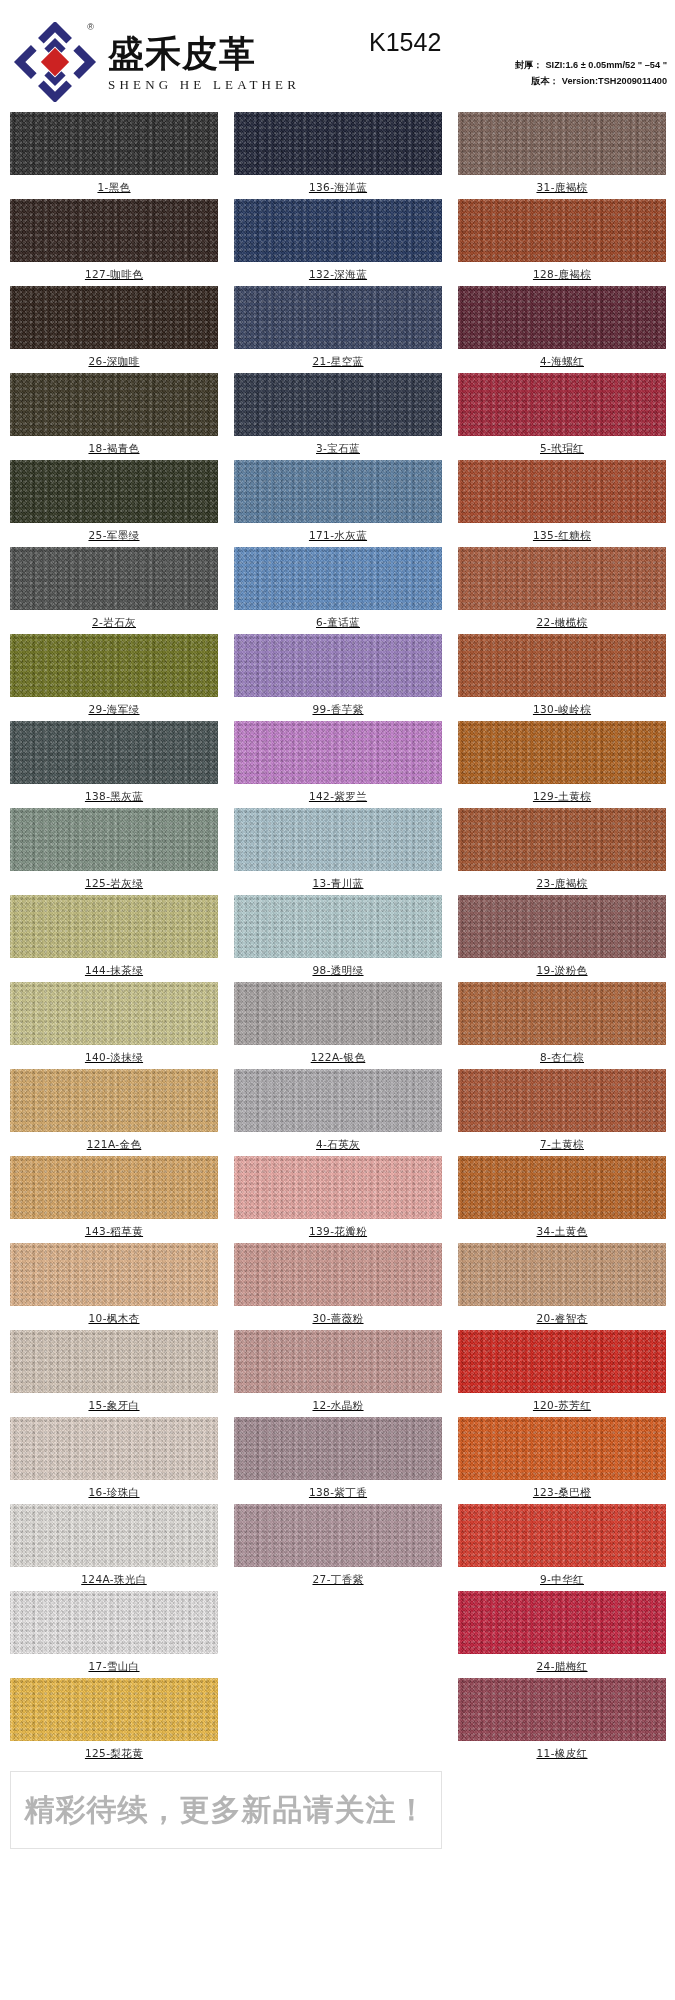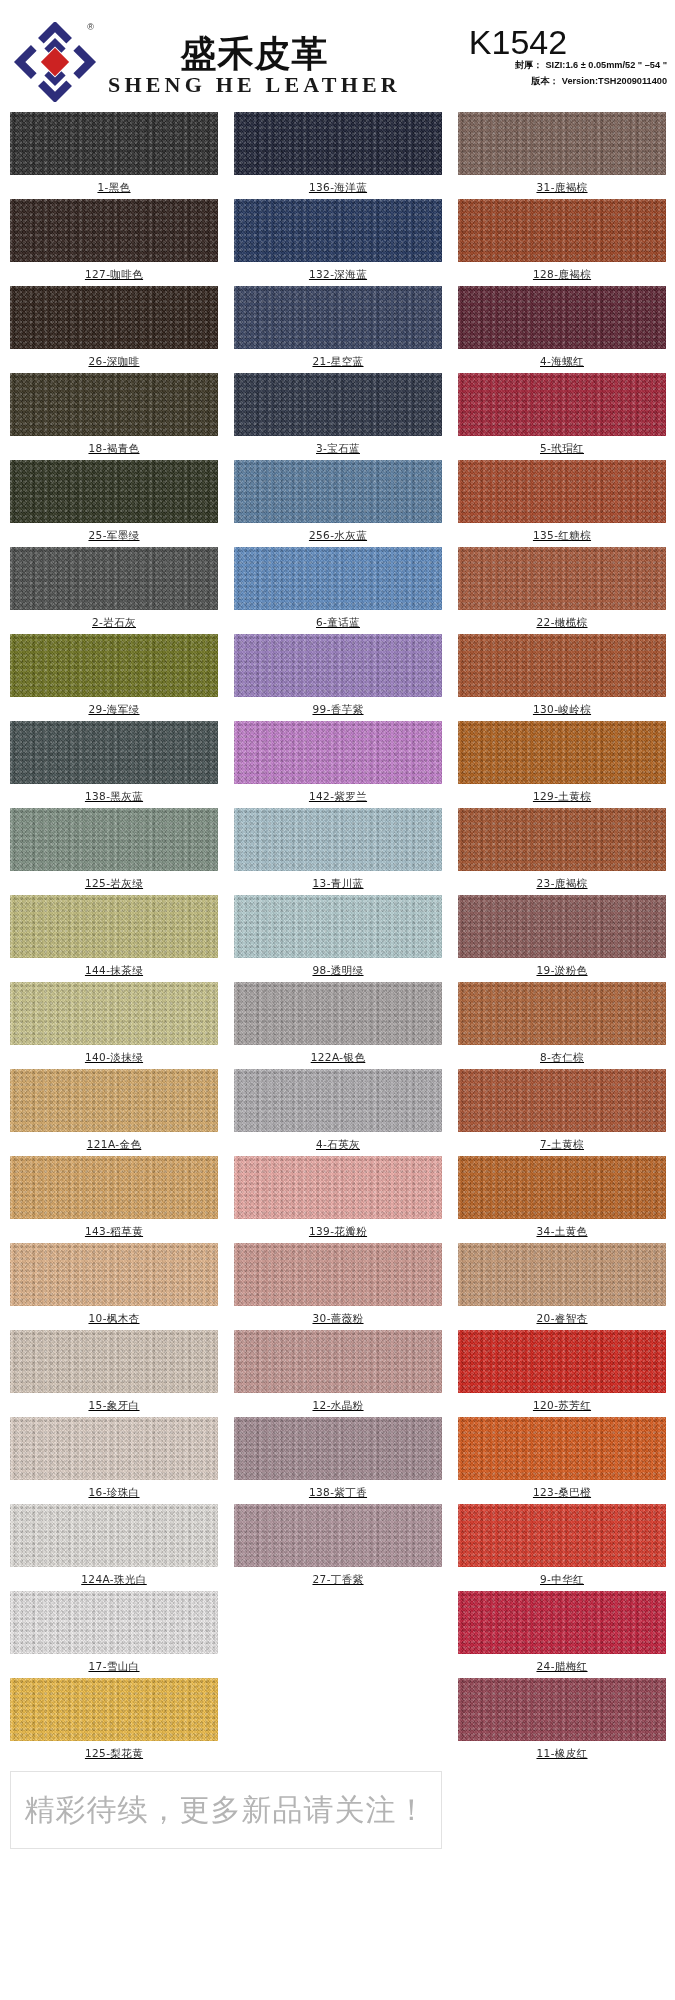--- a/index.html
+++ b/index.html
@@ -45,44 +45,43 @@
     justify-content: center;
     padding-top: 4px;
   }
   .brand-cn {
     font-size: 36px;
     line-height: 40px;
     font-weight: 700;
     color: #111111;
     letter-spacing: 1px;
     font-family: "DejaVu Sans", "Liberation Sans", sans-serif;
-    text-align: center;
   }
   .brand-en {
-    font-size: 22px;
+    font-size: 13px;
     line-height: 19px;
-    font-weight: 700;
+    font-weight: 400;
     color: #1a1a1a;
     letter-spacing: 4.2px;
     font-family: "Liberation Serif", "DejaVu Serif", serif;
     margin-top: 1px;
   }
   .meta {
     position: absolute;
     right: 8px;
     top: 28px;
     text-align: right;
     width: 300px;
   }
   .meta-code {
-    font-size: 34px;
+    font-size: 25px;
     line-height: 28px;
     color: #111111;
     font-weight: 400;
-    text-align: center;
+    text-align: left;
     padding-left: 2px;
     font-family: "Liberation Sans", "DejaVu Sans", sans-serif;
   }
   .meta-line {
     font-size: 9.2px;
     line-height: 14px;
     font-weight: 700;
     color: #111111;
     white-space: nowrap;
     text-align: right;
@@ -167,21 +166,21 @@
     align-items: center;
     justify-content: center;
   }
   .footer-text {
     font-size: 30px;
     line-height: 34px;
     color: #b4b4b4;
     font-family: "DejaVu Sans", "Liberation Sans", sans-serif;
     letter-spacing: 1px;
     white-space: nowrap;
-    font-weight: 400;
+    font-weight: 700;
   }
 </style>
 </head>
 <body>
 
 <div class="header">
 
   <div class="brand">
     <div class="logo-mark">
       <svg width="86" height="80" viewBox="0 0 86 80" aria-hidden="true">
@@ -309,21 +308,21 @@
       <div class="cell">
         <div class="chip" style="background-color: rgb(53, 64, 95);"></div>
         <div class="label">21-星空蓝</div>
       </div>
       <div class="cell">
         <div class="chip" style="background-color: rgb(44, 52, 70);"></div>
         <div class="label">3-宝石蓝</div>
       </div>
       <div class="cell">
         <div class="chip" style="background-color: rgb(90, 125, 160);"></div>
-        <div class="label">256-水灰蓝</div>
+        <div class="label">171-水灰蓝</div>
       </div>
       <div class="cell">
         <div class="chip" style="background-color: rgb(95, 139, 192);"></div>
         <div class="label">6-童话蓝</div>
       </div>
       <div class="cell">
         <div class="chip" style="background-color: rgb(154, 127, 192);"></div>
         <div class="label">99-香芋紫</div>
       </div>
       <div class="cell">

